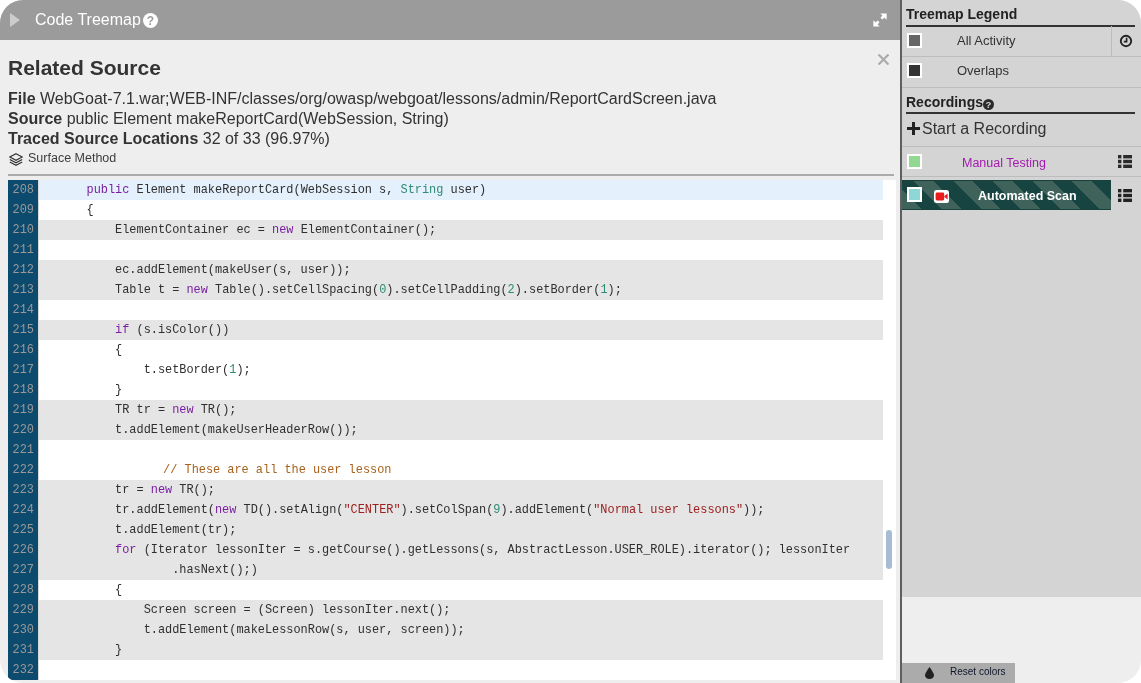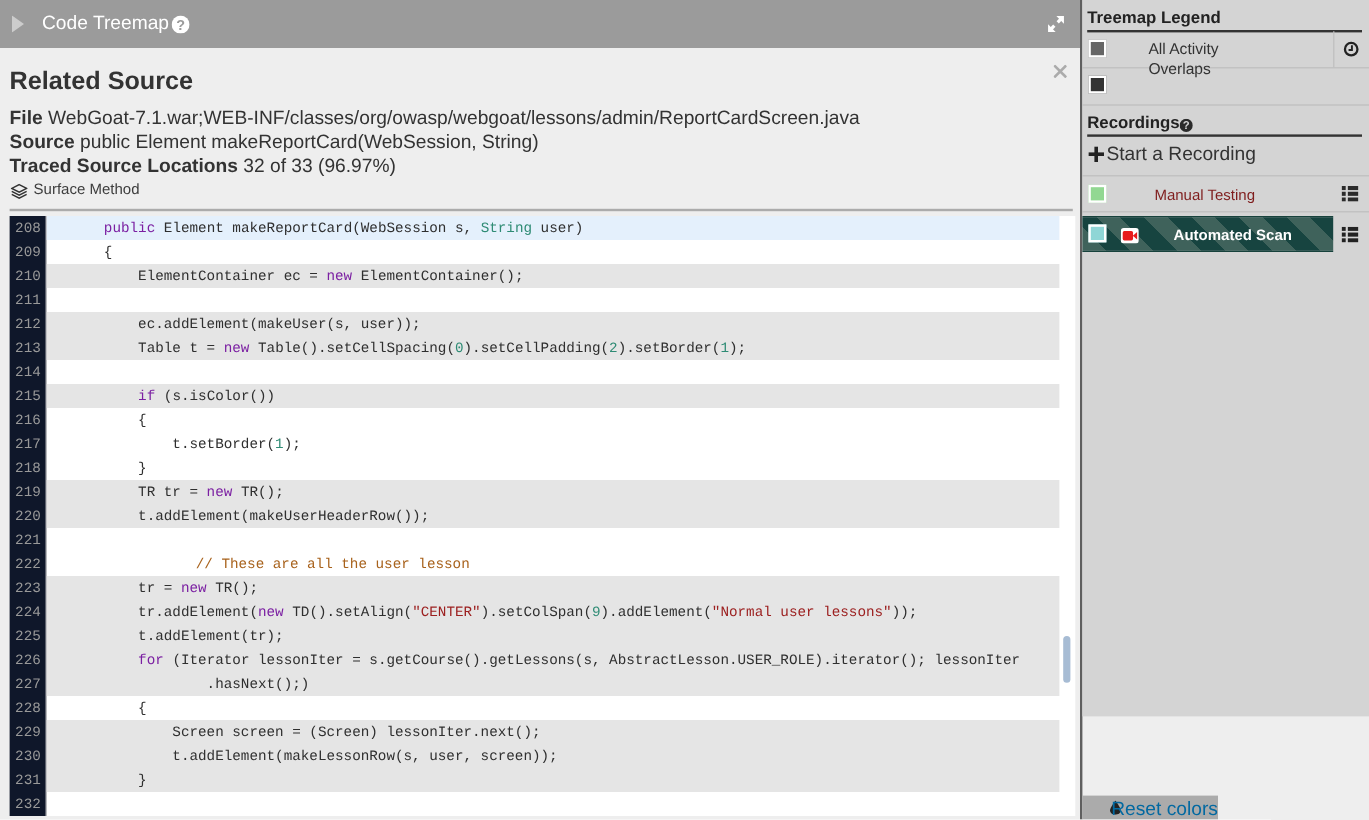--- a/index.html
+++ b/index.html
@@ -1,30 +1,30 @@
 <!DOCTYPE html>
 <html><head>
 <meta charset="utf-8">
 <style>
   html,body{margin:0;padding:0;}
   #page{position:relative;width:1141px;height:683px;overflow:hidden;
-        font-family:"Liberation Sans",sans-serif;background:#eeeeee;}
+        font-family:"Liberation Sans",sans-serif;background:#eeeeee;border-radius:23px;}
   .abs{position:absolute;}
   
   #topbar{left:0;top:0;width:901px;height:40px;background:#9b9b9b;}
   #topbar .title{position:absolute;left:35px;top:11px;font-size:16px;color:#ffffff;}
   
   #rs-title{left:8px;top:56px;font-size:21px;font-weight:bold;color:#333;}
   .meta{left:8px;font-size:16px;color:#333;white-space:pre;}
   .meta b{color:#333;}
   #surface{left:28px;top:151px;font-size:12.5px;color:#3d3d3d;}
   #hsep{left:8px;top:174px;width:886px;height:2px;background:#ababab;}
   
   #code{left:8px;top:180px;width:888px;height:500px;background:#fff;}
-  #gutter{position:absolute;left:0;top:0;width:30px;height:500px;background:#0f172a;
+  #gutter{position:absolute;left:0;top:0;width:30px;height:500px;background:#0c4a6e;
           border-right:1px solid #d8d8d8;}
   .ln{height:20px;line-height:20px;font-family:"Liberation Mono",monospace;font-size:11.9px;
       color:#999;text-align:right;padding-right:4px;}
   #lines{position:absolute;left:31px;top:0;width:844px;height:500px;}
   .cl{height:20px;line-height:20px;font-family:"Liberation Mono",monospace;font-size:11.9px;
       color:#2f2f2f;white-space:pre;padding-left:19px;}
   .cov{background:#e5e5e5;}
   .sel{background:#e4f0fc;}
   .kw{color:#7b1fa2;}
   .ty{color:#2e8b74;}
@@ -154,39 +154,39 @@
     <div class="sq" style="left:5px;top:33px;width:11px;height:11px;background:#666;"></div>
     <div class="sb-label" style="left:28px;top:33px;">All Activity</div>
     <div class="abs" style="left:209px;top:26px;width:1px;height:29.5px;background:#bdbdbd;"></div>
     <svg class="abs" style="left:217px;top:34px" width="14" height="14" viewBox="0 0 14 14">
       <circle cx="7" cy="7" r="5.2" fill="none" stroke="#222" stroke-width="1.9"></circle>
       <path d="M7.6 3.8 L7.6 7.6 L4.8 7.6" fill="none" stroke="#222" stroke-width="1.6"></path>
     </svg>
     <div class="sb-sep" style="top:55.5px;"></div>
 
     <div class="sq" style="left:5px;top:63px;width:11px;height:11px;background:#333;"></div>
-    <div class="sb-label" style="left:28px;top:50px;">Overlaps</div>
+    <div class="sb-label" style="left:28px;top:63px;">Overlaps</div>
     <div class="sb-sep" style="top:87px;"></div>
 
     <div class="sb-title" style="top:94px;">Recordings</div>
     <svg class="abs" style="left:81px;top:99px" width="11" height="11" viewBox="0 0 11 11">
       <circle cx="5.5" cy="5.5" r="5.5" fill="#2b2b2b"></circle>
       <text x="5.5" y="8.9" font-size="9.5" font-weight="bold" text-anchor="middle" fill="#d4d4d4" font-family="Liberation Sans">?</text>
     </svg>
     <div class="sb-hr" style="top:112px;"></div>
 
     <svg class="abs" style="left:5px;top:122px" width="13" height="13" viewBox="0 0 13 13">
       <rect x="5" y="0" width="3" height="13" fill="#222"></rect>
       <rect x="0" y="5" width="13" height="3" fill="#222"></rect>
     </svg>
     <div class="abs" style="left:20px;top:120px;font-size:16px;color:#333;">Start a Recording</div>
     <div class="sb-sep" style="top:146px;"></div>
 
     <div class="sq" style="left:5px;top:154px;width:11px;height:11px;background:#92d892;"></div>
-    <div class="sb-label" style="left:33px;top:155.5px;color:#7f1d1d;font-size:12.5px;">Manual Testing</div>
+    <div class="sb-label" style="left:33px;top:155.5px;color:#a21caf;font-size:12.5px;">Manual Testing</div>
     <svg class="abs" style="left:216px;top:155px" width="14" height="13" viewBox="0 0 14 13">
       <g fill="#2b2b2b">
         <rect x="0" y="0" width="3.4" height="3.4"></rect>
           <rect x="5.2" y="0" width="8.8" height="3.4"></rect>
         <rect x="0" y="4.8" width="3.4" height="3.4"></rect>
           <rect x="5.2" y="4.8" width="8.8" height="3.4"></rect>
         <rect x="0" y="9.6" width="3.4" height="3.4"></rect>
           <rect x="5.2" y="9.6" width="8.8" height="3.4"></rect>
       </g>
     </svg>
@@ -210,16 +210,16 @@
           <rect x="5.2" y="4.8" width="8.8" height="3.4"></rect>
         <rect x="0" y="9.6" width="3.4" height="3.4"></rect>
           <rect x="5.2" y="9.6" width="8.8" height="3.4"></rect>
       </g>
     </svg>
 
     <div class="abs" style="left:0;top:663px;width:113px;height:20px;background:#ababab;"></div>
     <svg class="abs" style="left:23px;top:667px" width="9" height="12" viewBox="0 0 9 12">
       <path d="M4.5 0 C4.5 0 9 6.2 9 8.3 C9 10.4 7 12 4.5 12 C2 12 0 10.4 0 8.3 C0 6.2 4.5 0 4.5 0 Z" fill="#222"></path>
     </svg>
-    <div class="abs" style="left:24px;top:666px;font-size:16px;color:#0369a1;">Reset colors</div>
+    <div class="abs" style="left:48px;top:666px;font-size:10px;color:#0f172a;">Reset colors</div>
   </div>
 
 </div>
 
 </body></html>

